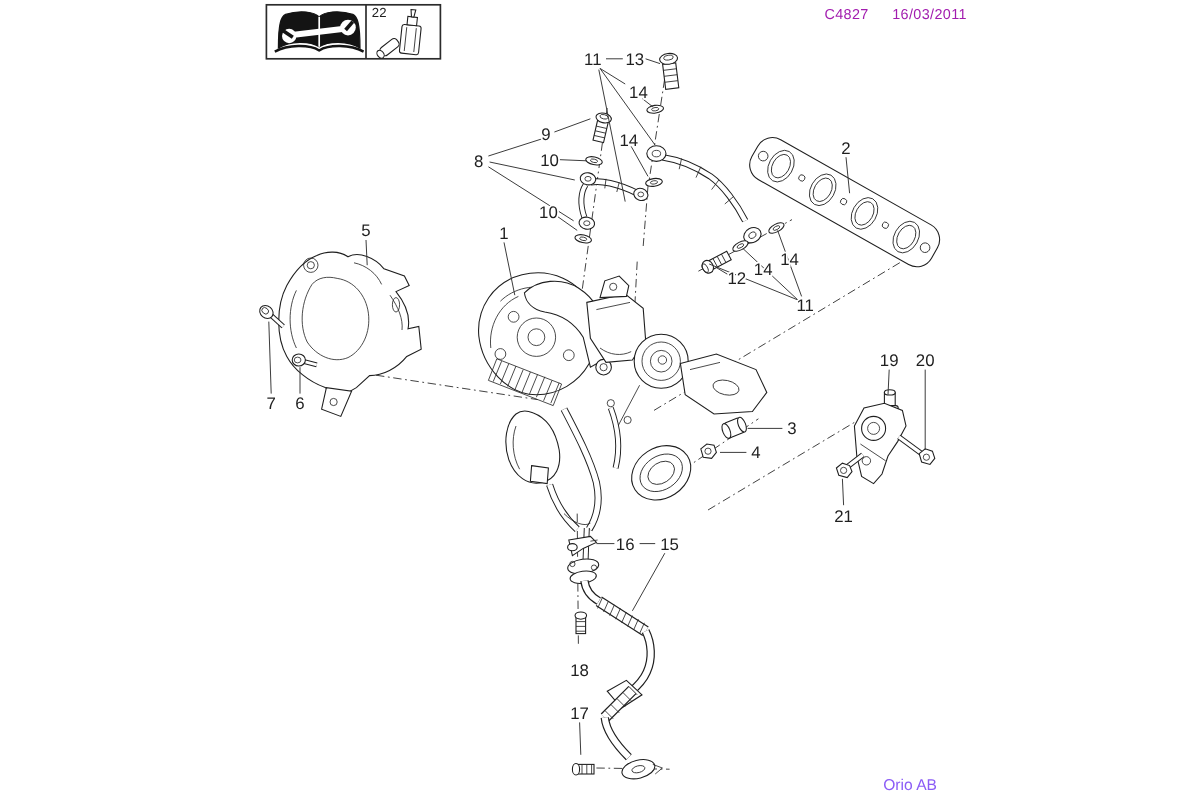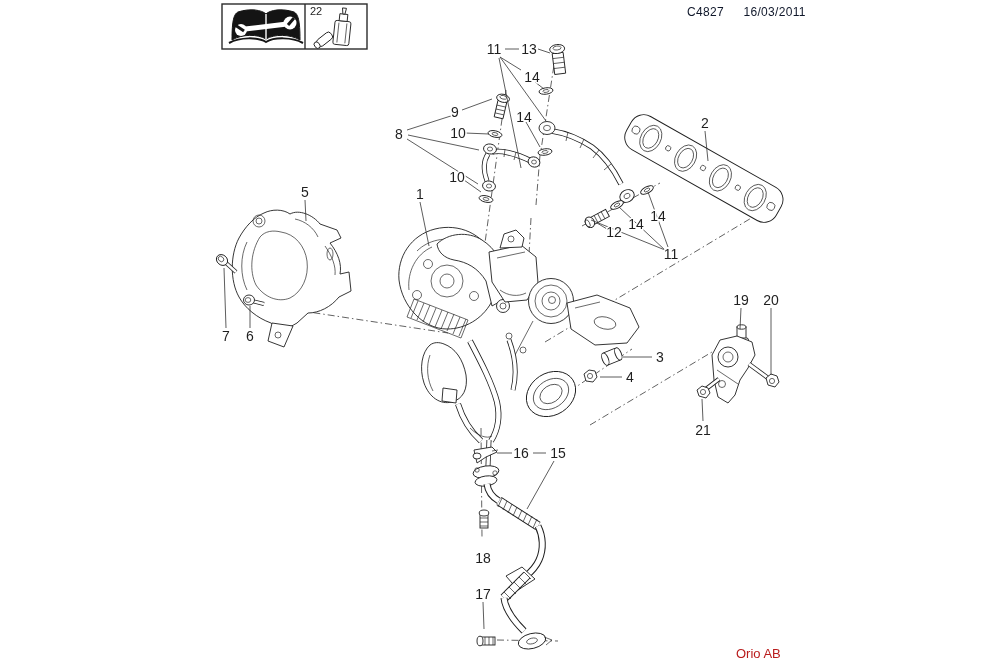--- a/index.html
+++ b/index.html
@@ -1,21 +1,21 @@
 <!DOCTYPE html>
 <html><head>
 <meta charset="utf-8">
 <style>
   html,body{margin:0;padding:0;background:#fff;}
   #stage{position:relative;width:1000px;height:664px;background:#ffffff;overflow:hidden;
          font-family:"Liberation Sans", sans-serif;}
-  #header-meta{position:absolute;left:687px;top:5px;font-size:12px;color:#0f172a;
+  #header-meta{position:absolute;left:687px;top:5px;font-size:12px;color:#a21caf;
                letter-spacing:.3px;white-space:nowrap;}
   #header-meta .gap{display:inline-block;width:16px;}
-  #footer-brand{position:absolute;left:736px;top:646px;font-size:13px;color:#b91c1c;}
+  #footer-brand{position:absolute;left:736px;top:646px;font-size:13px;color:#8b5cf6;}
   svg{position:absolute;left:0;top:0;}
   .ol{stroke:#1f1f1f;stroke-width:.9;fill:#ffffff;}
   .dt{stroke:#2a2a2a;stroke-width:.7;fill:none;}
   .ld{stroke:#333333;stroke-width:.8;fill:none;}
   .dd{stroke:#3a3a3a;stroke-width:.8;fill:none;stroke-dasharray:7 3 1.5 3;}
   .tubeO{stroke:#1f1f1f;fill:none;}
   .tubeI{stroke:#ffffff;fill:none;}
   .lbl{font-family:"Liberation Sans",sans-serif;font-size:14px;fill:#1f1f1f;
        text-anchor:middle;paint-order:stroke;stroke:#ffffff;stroke-width:3px;}
   .lbl-sm{font-size:11px;}

